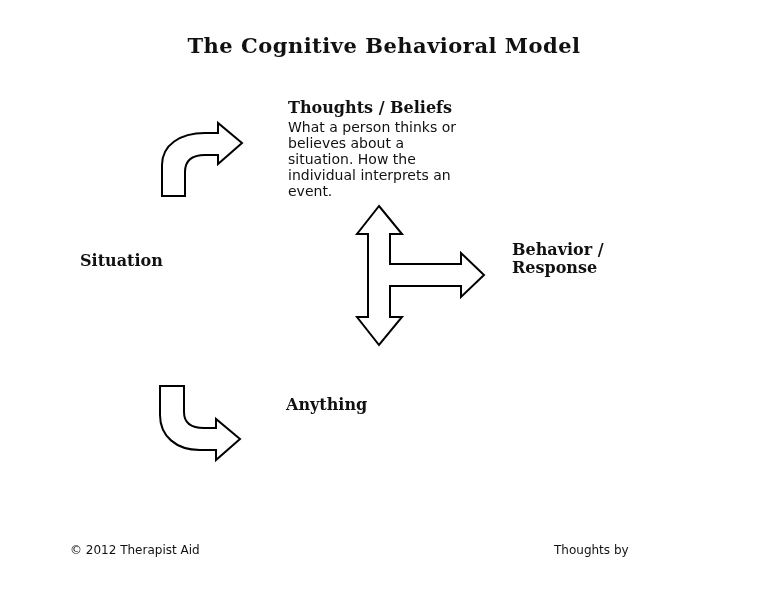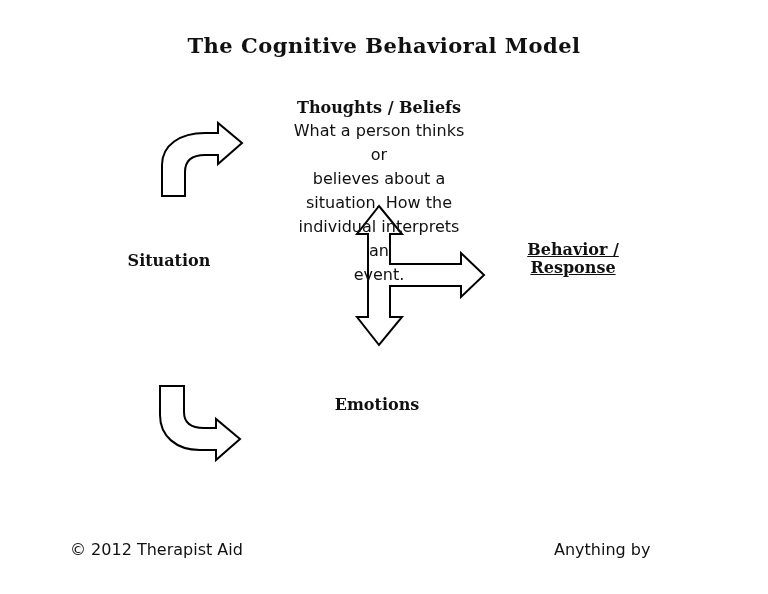--- a/index.html
+++ b/index.html
@@ -1,25 +1,25 @@
 <!DOCTYPE html>
 <html><head>
 <meta charset="utf-8">
 <style>
   html, body { margin: 0; padding: 0; background: #ffffff; }
   body { width: 768px; height: 594px; position: relative; overflow: hidden; font-family: "DejaVu Sans", sans-serif; color: #111; }
   .title { position: absolute; left: 0; width: 768px; top: 33px; text-align: center; font-family: "DejaVu Serif", serif; font-weight: bold; font-size: 21px; letter-spacing: 0.5px; }
-  .block { position: absolute; text-align: center; }
+  .block { position: absolute; text-align: left; }
   .block h2 { margin: 0; font-family: "DejaVu Serif", serif; font-weight: bold; font-size: 16px; line-height: 18px; white-space: pre-line; }
-  .block p { margin: 2px 0 0 0; font-size: 16px; line-height: 24px; white-space: pre-line; }
+  .block p { margin: 2px 0 0 0; font-size: 14px; line-height: 16px; white-space: pre-line; }
   #thoughts { left: 288px; top: 99px; width: 182px; }
   #situation { left: 80px; top: 252px; width: 178px; }
-  #behavior { left: 488px; top: 241px; width: 170px; text-decoration: underline; }
+  #behavior { left: 512px; top: 241px; width: 170px; }
   #emotions { left: 286px; top: 396px; width: 182px; }
-  .footer { position: absolute; font-size: 16px; line-height: 12px; }
+  .footer { position: absolute; font-size: 12px; line-height: 12px; }
   #footer-left { left: 70px; top: 544px; }
   #footer-right { left: 554px; top: 544px; }
   svg.arrows { position: absolute; left: 0; top: 0; }
   svg.arrows path { fill: #fff; stroke: #000; stroke-width: 2; stroke-linejoin: miter; }
 </style>
 </head>
 <body>
 
 <div class="title">The Cognitive Behavioral Model</div>
 
@@ -41,17 +41,17 @@
 <div class="block" id="situation">
   <h2>Situation</h2>
 </div>
 
 <div class="block" id="behavior">
   <h2>Behavior  /
 Response</h2>
 </div>
 
 <div class="block" id="emotions">
-  <h2>Emotions</h2>
+  <h2>Anything</h2>
 </div>
 
 <div class="footer" id="footer-left">© 2012 Therapist Aid</div>
-<div class="footer" id="footer-right">Anything by</div>
+<div class="footer" id="footer-right">Thoughts by</div>
 
 </body></html>

